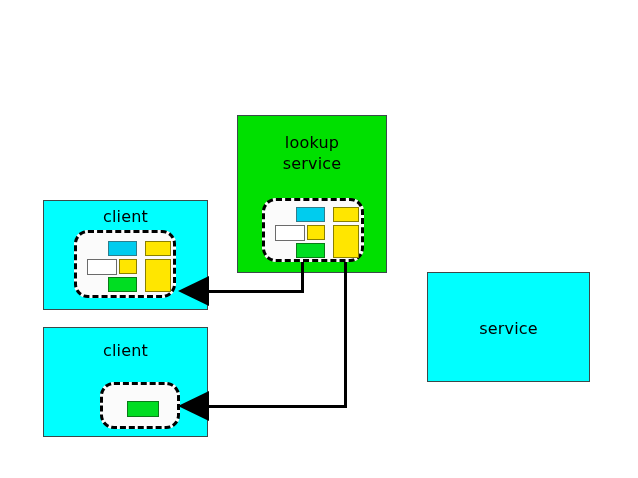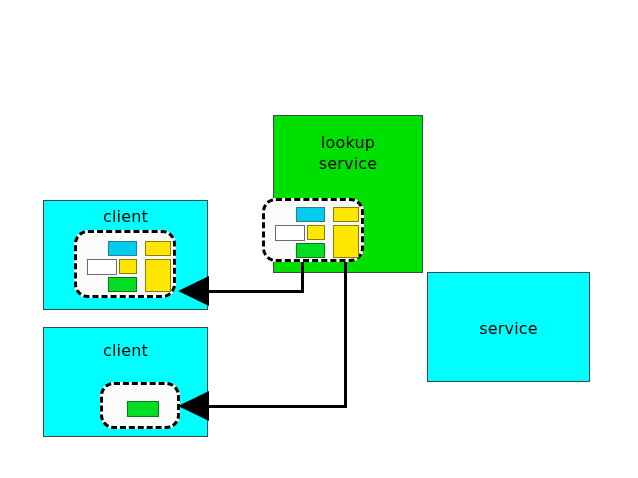--- a/index.html
+++ b/index.html
@@ -16,21 +16,21 @@
     font-family: "DejaVu Sans", sans-serif;
   }
 
   
   .node {
     position: absolute;
     box-sizing: border-box;
     border: 1px solid #3b4a4a;
   }
   .node-cyan { background: #00ffff; }
-  .node-green { background: #00e000; margin-left: 36px; }
+  .node-green { background: #00e000; }
 
   .node-title {
     position: absolute;
     left: 0;
     width: 100%;
     text-align: center;
     font-size: 16px;
     line-height: 21px;
     color: #000000;
     letter-spacing: 0.2px;

